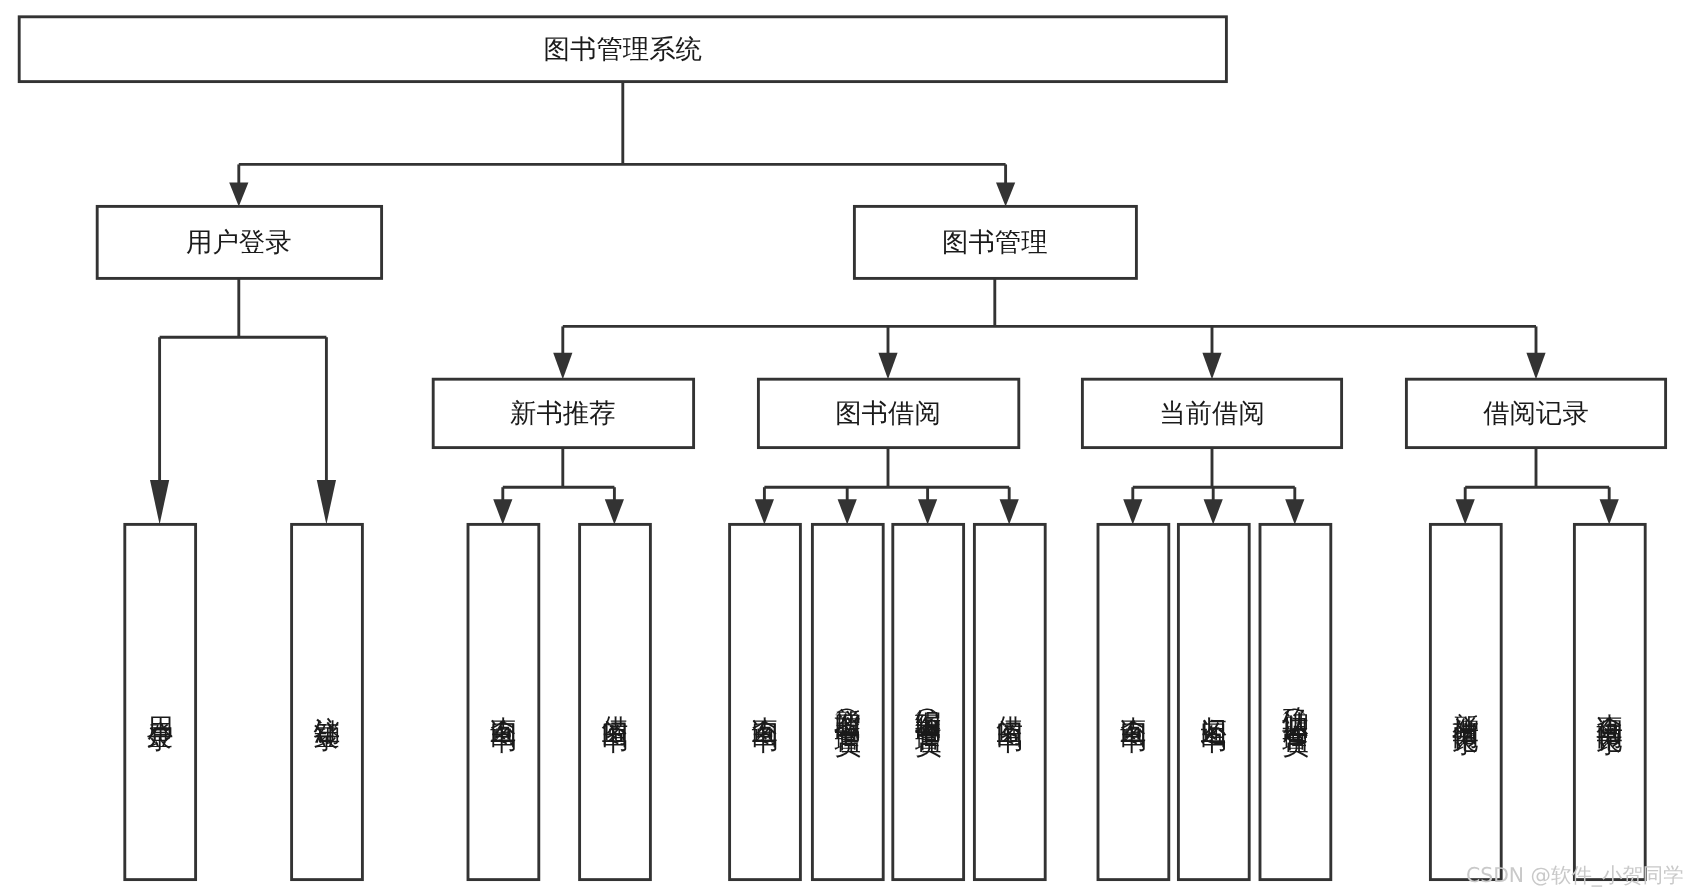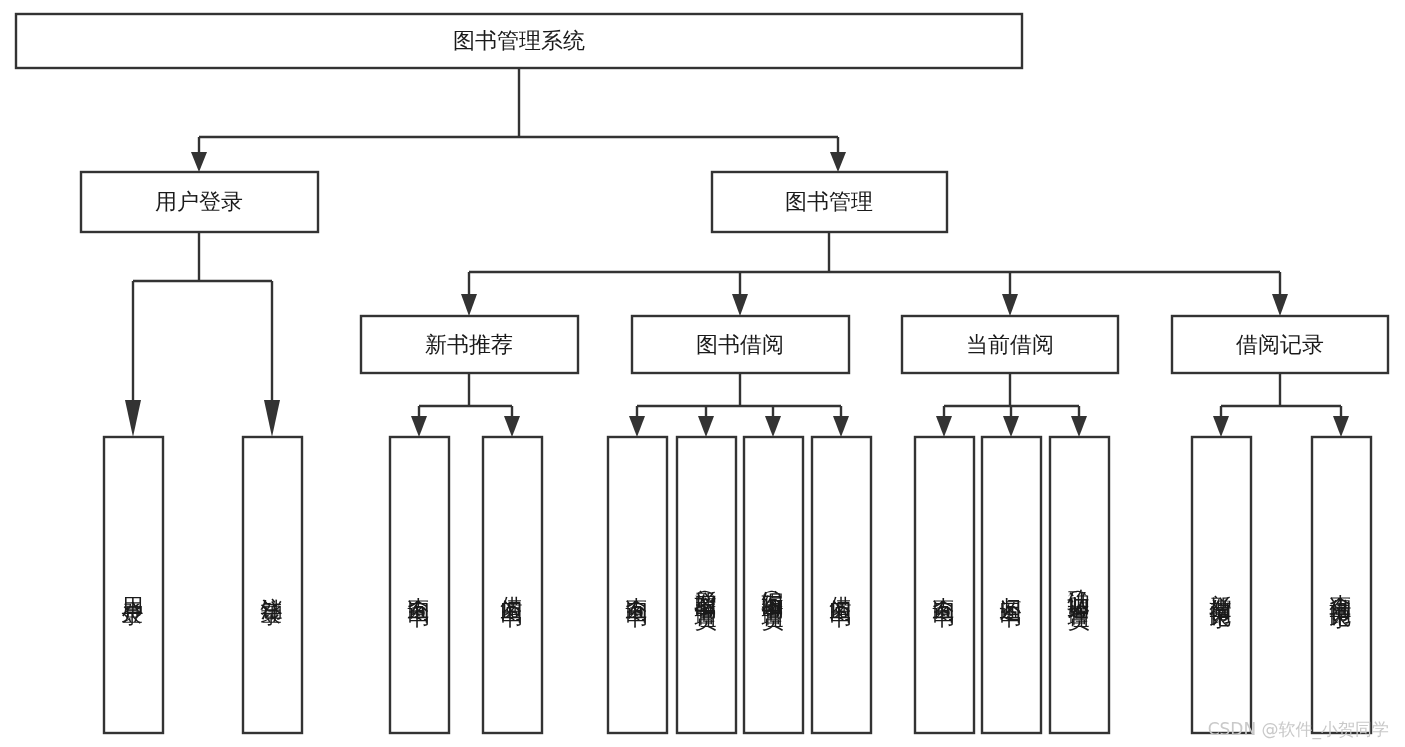--- a/index.html
+++ b/index.html
@@ -54,21 +54,21 @@
     stroke-width: 2.4;
     fill: none;
     stroke-linecap: butt;
   }
   .arrow-head {
     fill: #333333;
     stroke: none;
   }
   .watermark {
     position: absolute;
-    right: 16px;
+    right: 2px;
     bottom: 6px;
     font-family: "DejaVu Sans", "Liberation Sans", sans-serif;
     font-size: 17px;
     color: #c9c9c9;
     white-space: nowrap;
     pointer-events: none;
   }
 </style>
 </head>
 <body>

